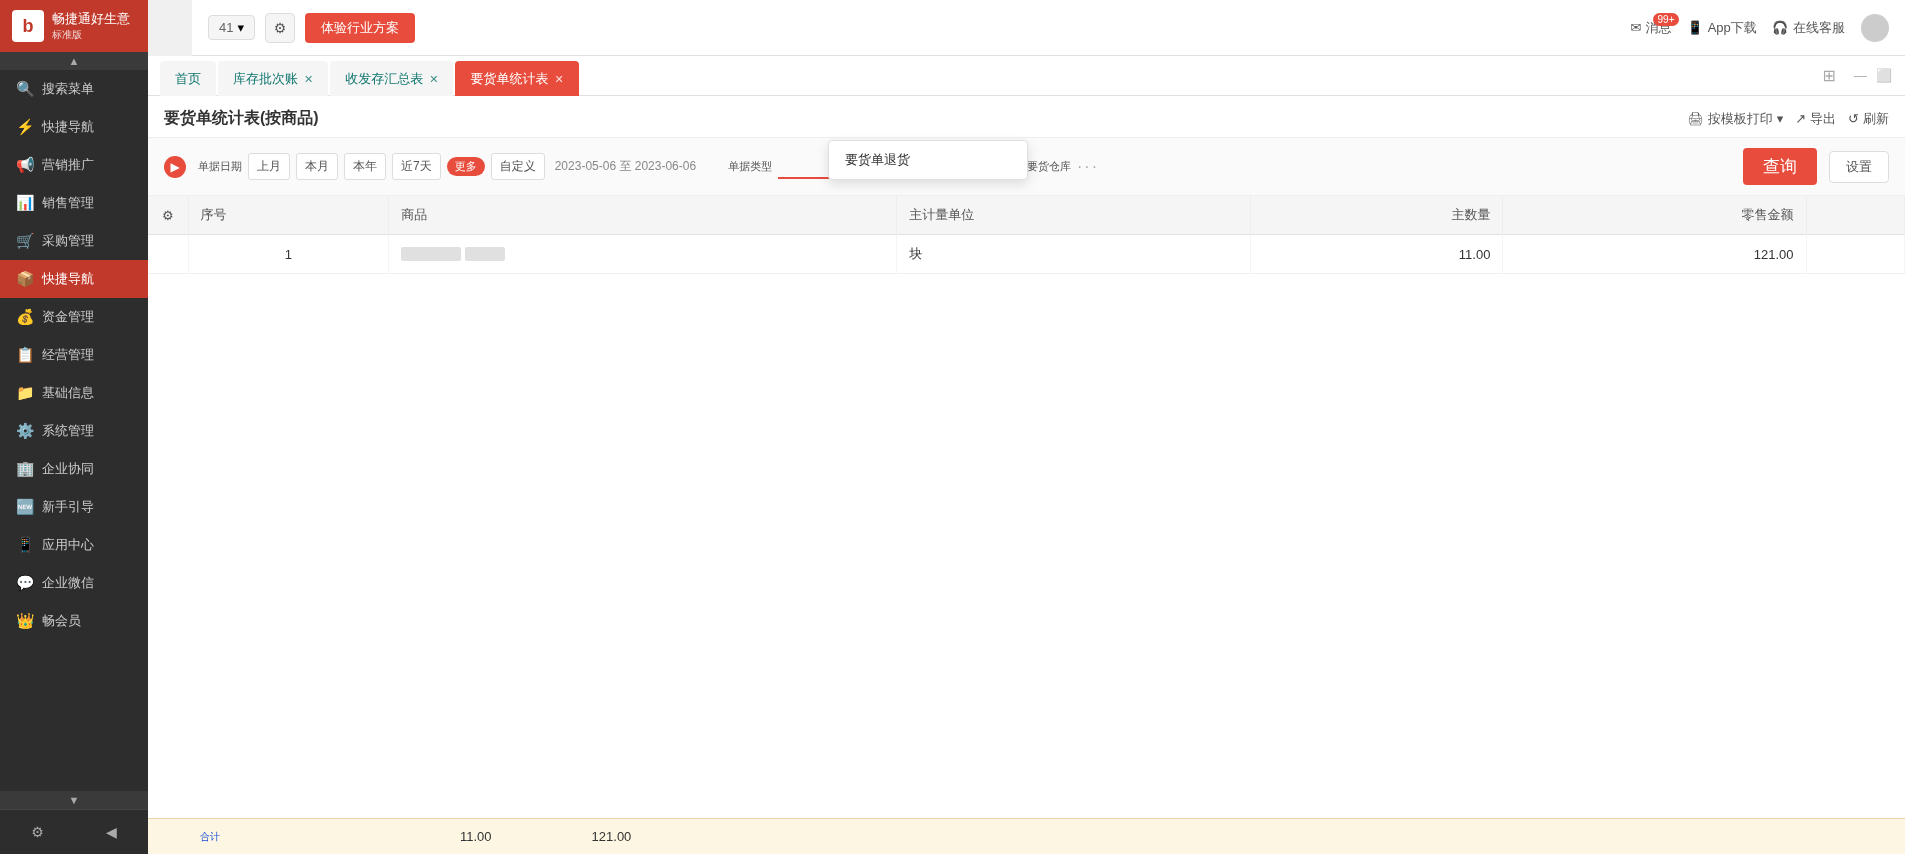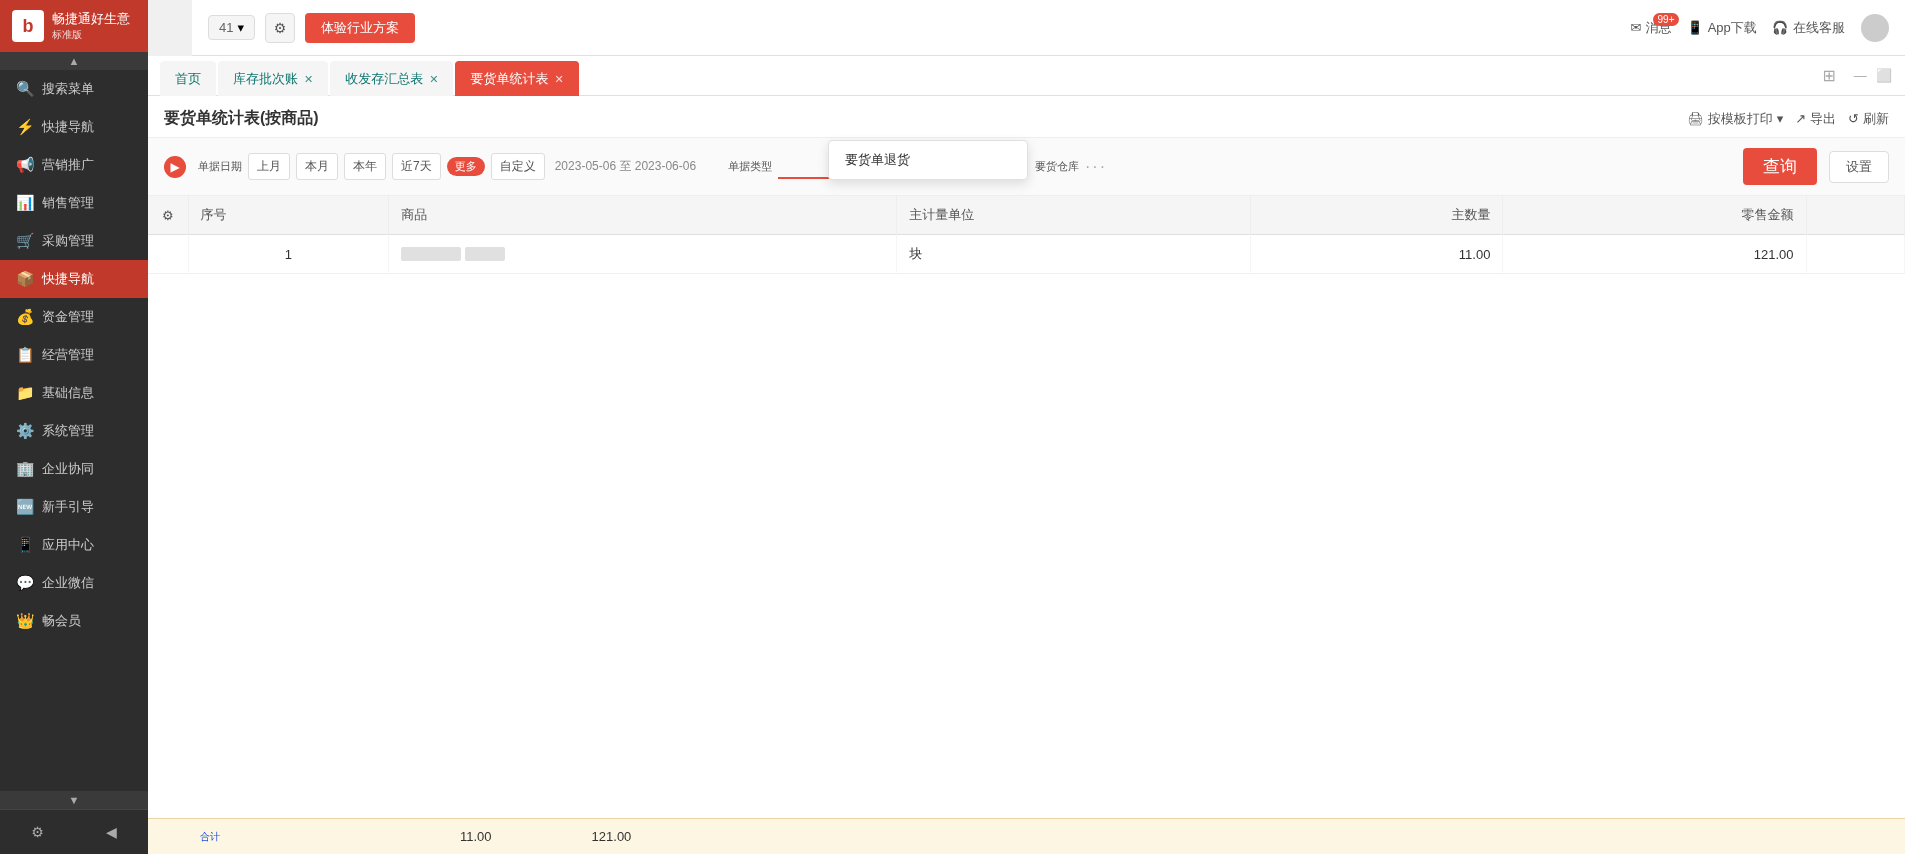--- a/index.html
+++ b/index.html
@@ -315,21 +315,21 @@
     }
     .type-select-arrow {
       cursor: pointer;
       color: #e74c3c;
       margin-left: 4px;
     }
     .warehouse-group {
       display: flex;
       align-items: center;
       gap: 6px;
-      margin-left: 28px;
+      margin-left: 20px;
     }
     .warehouse-dots {
       cursor: pointer;
       color: #aaa;
       font-size: 16px;
       letter-spacing: 2px;
     }
     .query-btn {
       background: #e74c3c;
       color: #ffffff;

